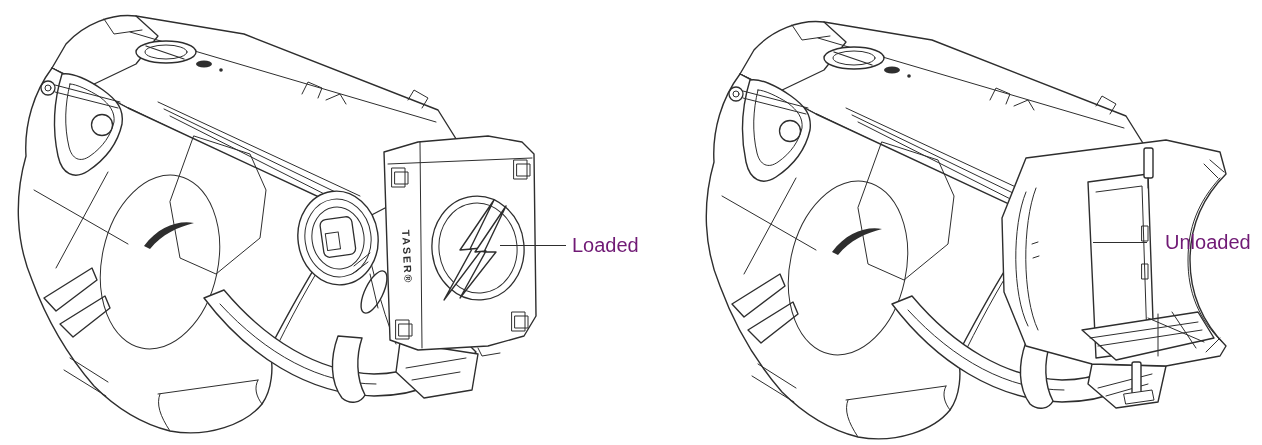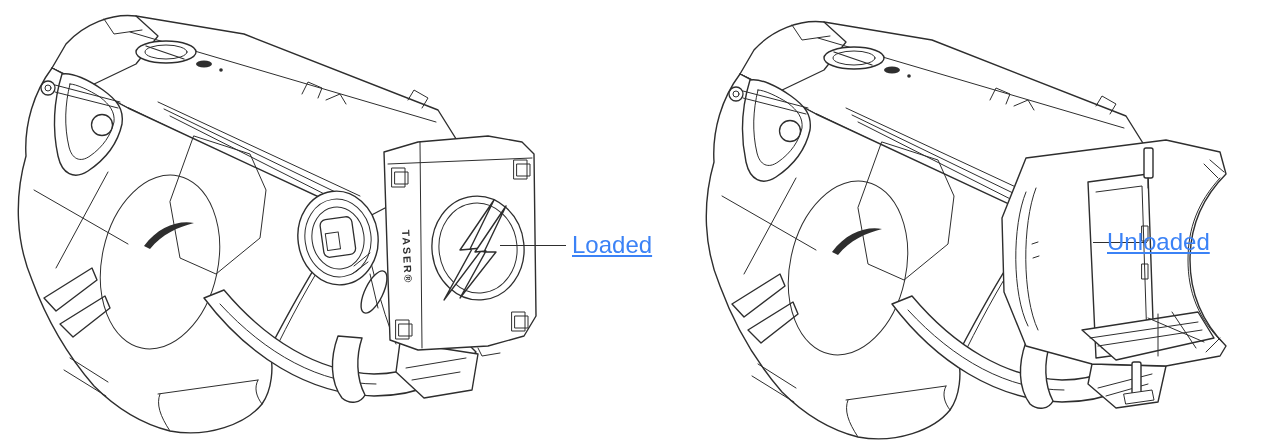--- a/index.html
+++ b/index.html
@@ -11,22 +11,22 @@
   svg .ln{fill:none;stroke:#2e2e2e;stroke-width:1.3;stroke-linejoin:round;stroke-linecap:round;}
   svg .wf{fill:#ffffff;stroke:#2e2e2e;stroke-width:1.4;stroke-linejoin:round;stroke-linecap:round;}
   svg .ink{fill:#2e2e2e;stroke:none;}
   svg .thin{stroke-width:1;}
   svg text.brand{
     font-family:"Liberation Sans",sans-serif;font-size:10.5px;letter-spacing:2px;
     fill:#2e2e2e;stroke:none;font-weight:bold;
   }
   .leader{position:absolute;height:0;border-top:1.5px solid #2e2e2e;}
   .callout-label{
-    position:absolute;color:#3b82f6;font-size:24px;line-height:28px;
-    font-family:"Liberation Sans",sans-serif;white-space:nowrap;text-decoration:underline;
+    position:absolute;color:#701a75;font-size:20px;line-height:28px;
+    font-family:"Liberation Sans",sans-serif;white-space:nowrap;
   }
 </style>
 </head>
 <body>
 
 <div class="canvas">
 
   <svg width="0" height="0" style="position:absolute" aria-hidden="true">
     <defs>
 
@@ -152,15 +152,15 @@
 
   <svg class="device" viewBox="0 0 570 450" style="left:696px;top:12px;width:570px;height:450px">
     <use href="#taser-body"></use>
     <use href="#front-unloaded"></use>
   </svg>
 
   <div class="leader" style="left:500px;top:245px;width:66px"></div>
   <div class="callout-label" style="left:572px;top:231px">Loaded</div>
 
   <div class="leader" style="left:1093px;top:242px;width:54px"></div>
-  <div class="callout-label" style="left:1107px;top:228px">Unloaded</div>
+  <div class="callout-label" style="left:1165px;top:228px">Unloaded</div>
 
 </div>
 
 </body></html>

